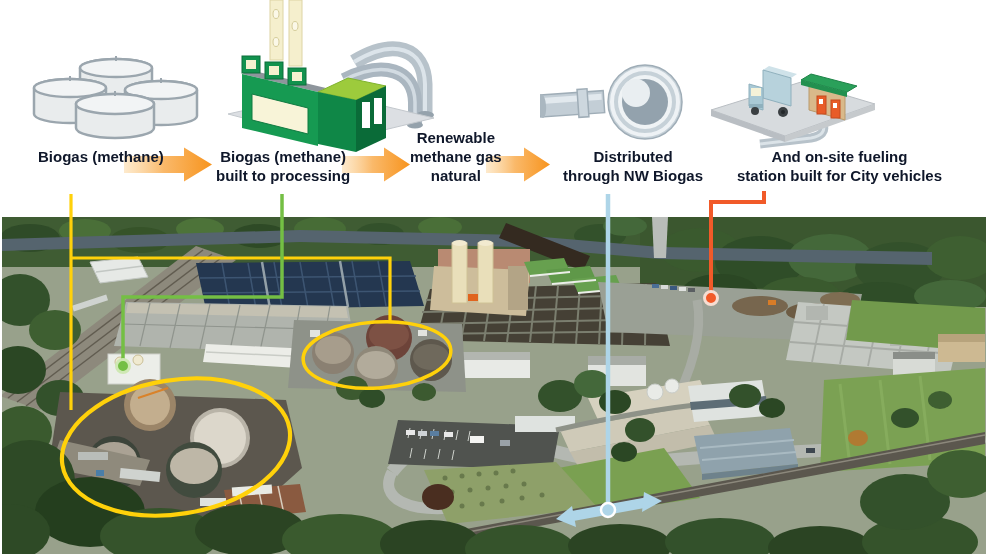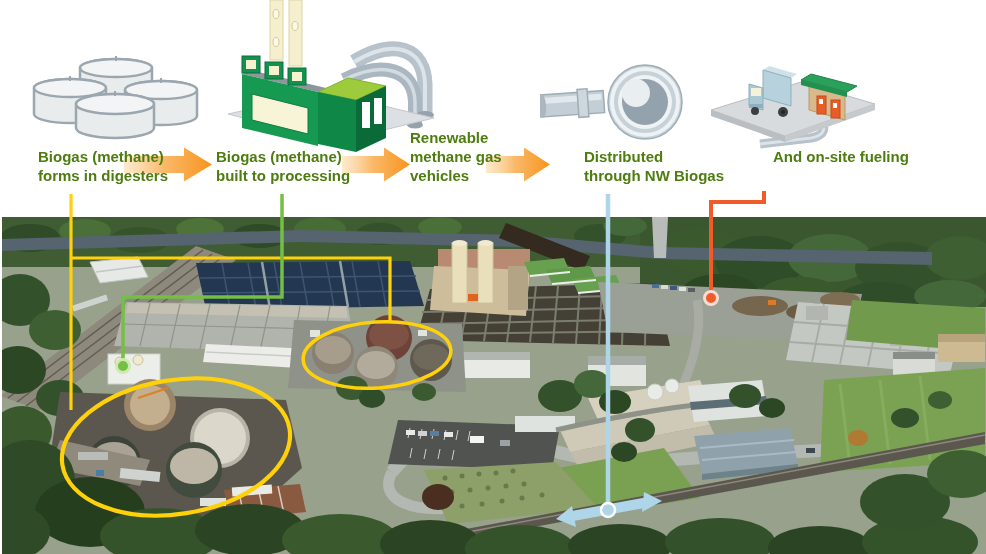--- a/index.html
+++ b/index.html
@@ -1,20 +1,20 @@
 <!DOCTYPE html>
 <html><head>
 <meta charset="utf-8">
 <style>
   html,body{margin:0;padding:0;background:#ffffff;}
   .canvas{position:relative;width:986px;height:554px;background:#ffffff;overflow:hidden;
           font-family:"Liberation Sans","DejaVu Sans",sans-serif;}
   .abs{position:absolute;}
   .step-label{position:absolute;font-weight:700;font-size:15px;line-height:19px;
-              color:#4d7c0f;white-space:nowrap;z-index:4;}
+              color:#0f172a;white-space:nowrap;z-index:4;text-align:center;}
   .step-label span{display:block;}
   svg{display:block;}
   .icon{z-index:3;}
   .arrow{z-index:2;}
   .photo{z-index:1;}
   .overlay{z-index:5;pointer-events:none;}
 </style>
 </head>
 <body>
 
@@ -131,37 +131,37 @@
     <polygon points="44,32 58,36 58,58 44,54" fill="#a9c9d5" stroke="#8fb0bd"></polygon>
     <rect x="46" y="36" width="10" height="8" fill="#f5f2d8"></rect>
     <rect x="44" y="52" width="14" height="4" fill="#8fb0bd"></rect>
     <circle cx="50" cy="59" r="4" fill="#3a3f42"></circle>
     <circle cx="78" cy="60" r="5" fill="#3a3f42"></circle>
     <circle cx="78" cy="60" r="2" fill="#23272a"></circle>
   </svg>
 
   <div class="step-label" style="left:38px;top:147px">
     <span>Biogas (methane)</span>
-    <span>forms in digesters</span>
   </div>
   <div class="step-label" style="left:216px;top:147px">
     <span>Biogas (methane)</span>
     <span>built to processing</span>
   </div>
   <div class="step-label" style="left:410px;top:128px">
     <span>Renewable</span>
     <span>methane gas</span>
-    <span>vehicles</span>
+    <span>natural</span>
   </div>
-  <div class="step-label" style="left:584px;top:147px">
+  <div class="step-label" style="left:563px;top:147px">
     <span>Distributed</span>
     <span>through NW Biogas</span>
   </div>
-  <div class="step-label" style="left:773px;top:147px">
+  <div class="step-label" style="left:737px;top:147px">
     <span>And on-site fueling</span>
+    <span>station built for City vehicles</span>
   </div>
 
   <svg class="abs photo" style="left:0;top:0" width="986" height="554" viewBox="0 0 986 554">
     <defs>
         <clipPath id="photoClip">
           <rect x="2" y="217" width="984" height="337"></rect>
         </clipPath>
       </defs>
     <g clip-path="url(#photoClip)">
       <rect x="2" y="217" width="984" height="337" fill="#98a18b"></rect>

